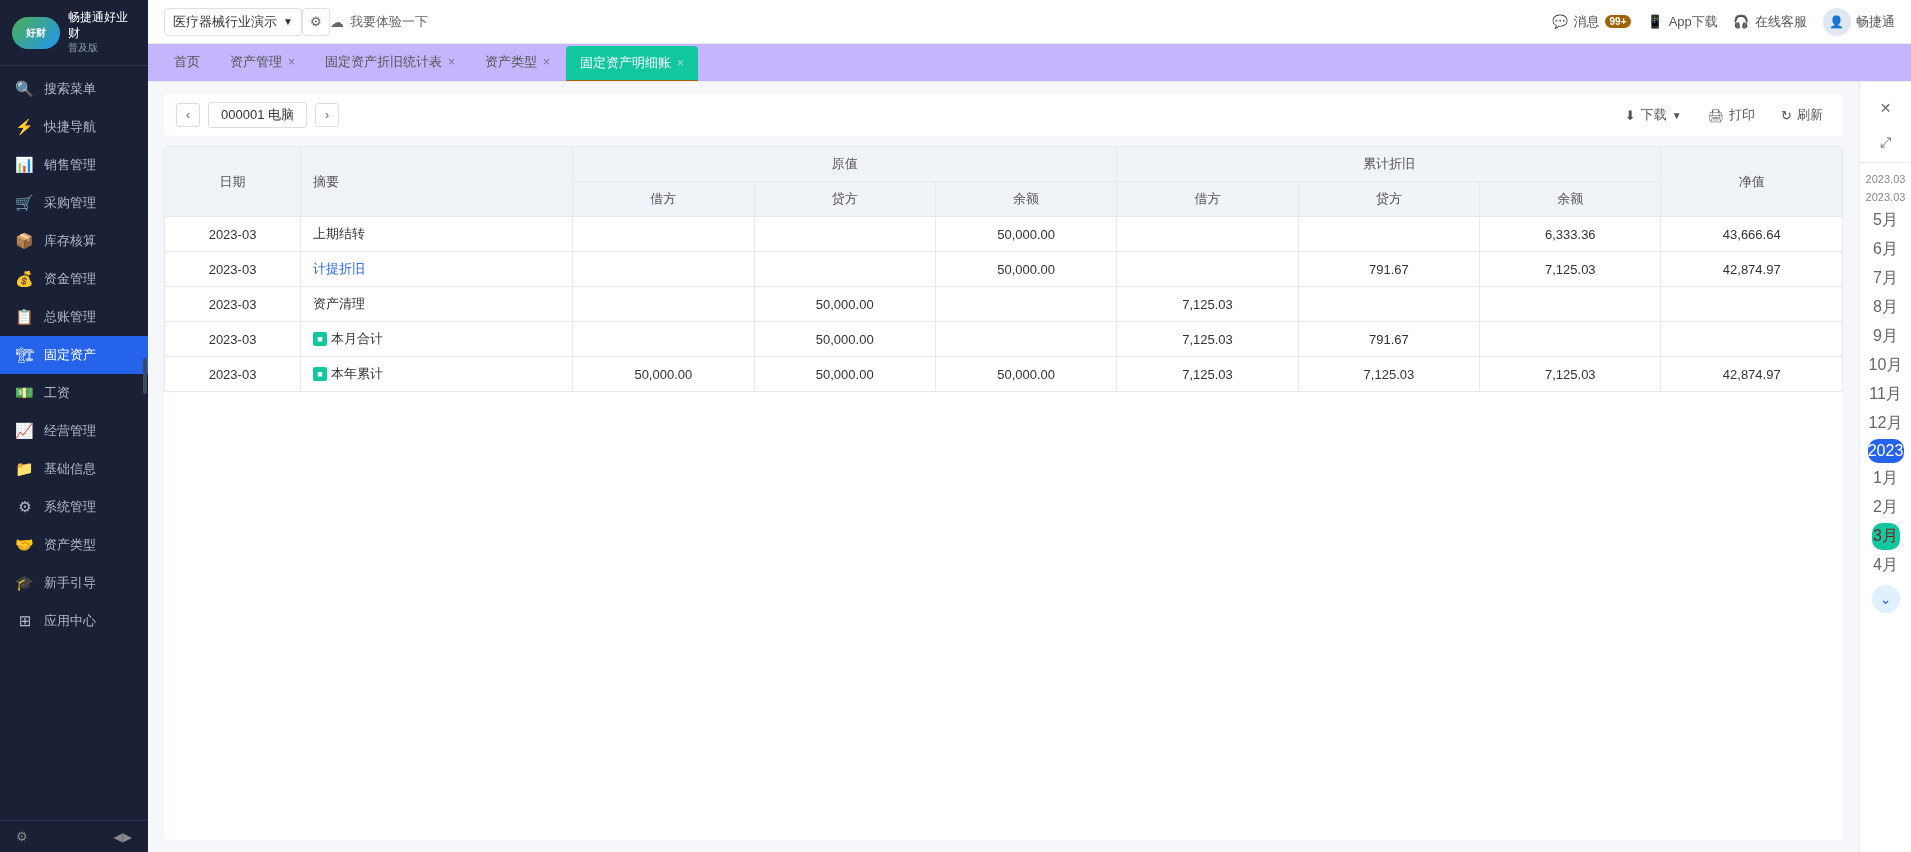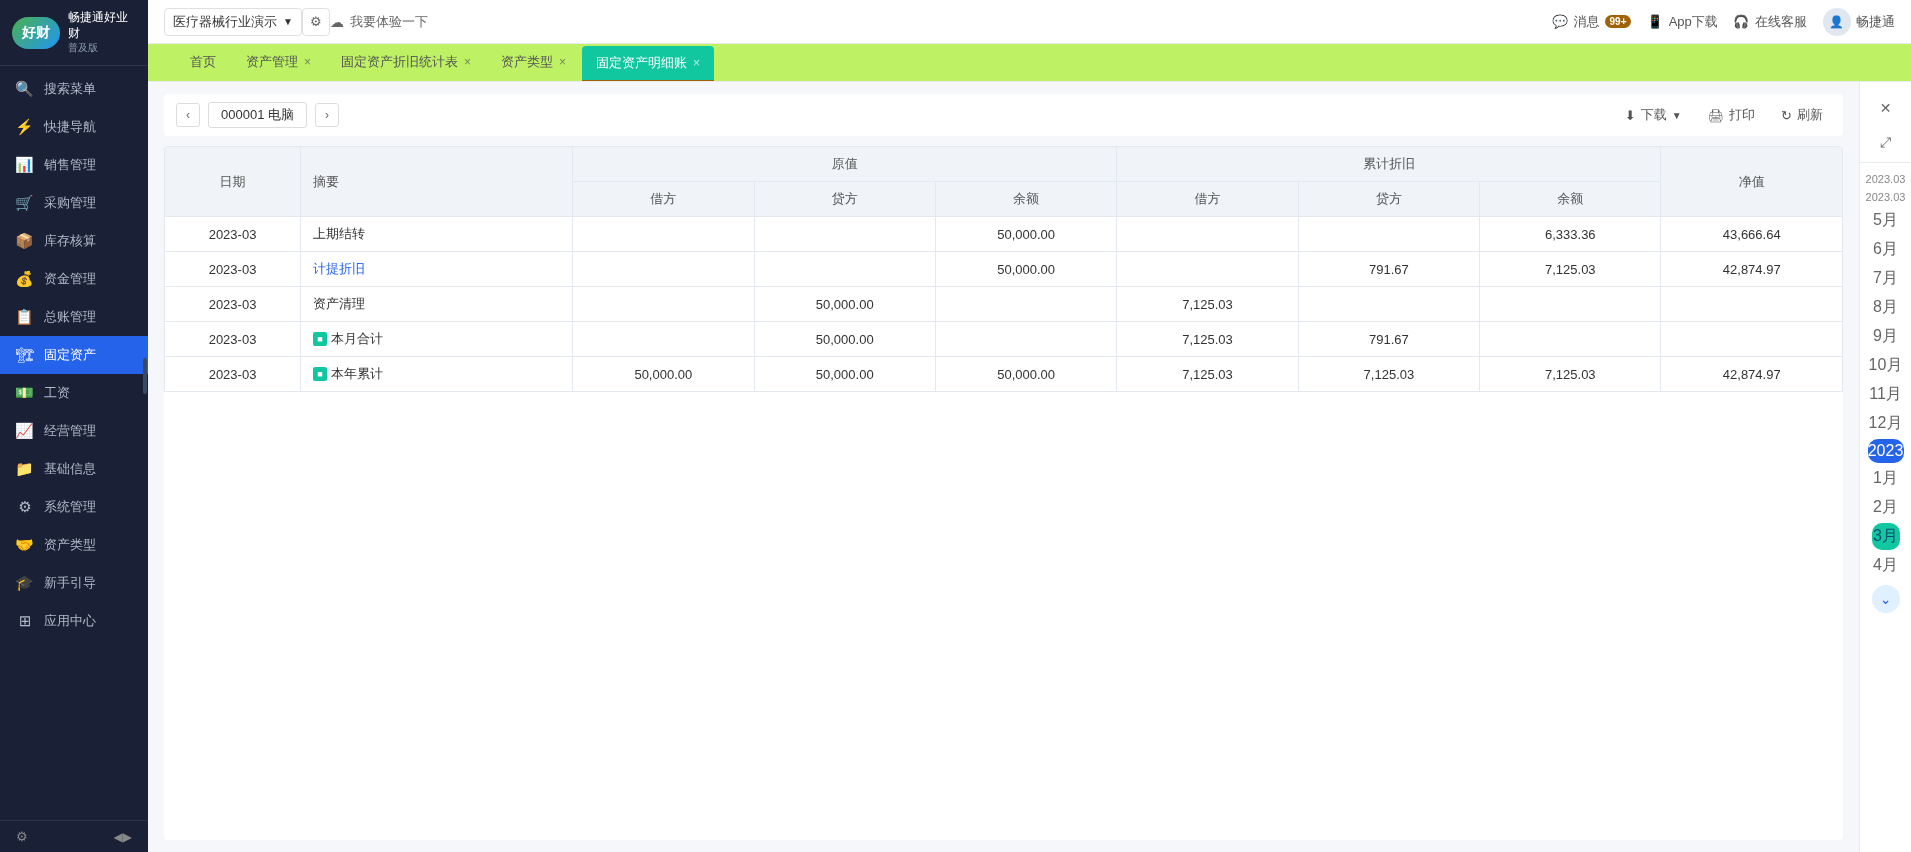--- a/index.html
+++ b/index.html
@@ -20,21 +20,21 @@
       display: flex;
       align-items: center;
       gap: 8px;
       border-bottom: 1px solid #2d3450;
     }
     .sidebar-logo-icon {
       width: 51px; height: 32px;
       background: linear-gradient(135deg, #4CAF50, #2196F3);
       border-radius: 16px;
       display: flex; align-items: center; justify-content: center;
-      color: white; font-size: 14px; font-weight: bold;
+      color: white; font-size: 10px; font-weight: bold;
     }
     .sidebar-logo-text { font-size: 12px; color: #fff; line-height: 1.3; }
     .sidebar-logo-sub { font-size: 10px; color: #8a9bb0; }
     .sidebar-scroll { flex: 1; overflow-y: auto; padding: 4px 0; }
     .sidebar-scroll::-webkit-scrollbar { width: 4px; }
     .sidebar-scroll::-webkit-scrollbar-thumb { background: #3a4060; border-radius: 2px; }
     .sidebar-item {
       display: flex; align-items: center; gap: 10px;
       padding: 10px 16px;
       cursor: pointer;
@@ -106,25 +106,25 @@
     .avatar-circle {
       width: 28px; height: 28px;
       background: #e0e7f0;
       border-radius: 50%;
       display: flex; align-items: center; justify-content: center;
       color: #555; font-size: 12px;
     }
 
     
     .tabs-bar {
-      background: #bef264;
+      background: #c4b5fd;
       border-bottom: 1px solid #e8ecf0;
       display: flex;
       align-items: flex-end;
-      padding: 0 28px;
+      padding: 0 12px;
       gap: 2px;
       flex-shrink: 0;
       height: 38px;
     }
     .tab {
       padding: 8px 14px;
       font-size: 13px;
       color: #555;
       cursor: pointer;
       border-bottom: 2px solid transparent;
@@ -283,21 +283,21 @@
       font-size: 16px;
       color: #666;
       padding: 3px 0;
       cursor: pointer;
       text-align: center;
       width: 100%;
       display: flex; align-items: center; justify-content: center;
     }
     .month-label.active {
       background: #10c7a0;
-      color: #0c4a6e;
+      color: #7f1d1d;
       border-radius: 10px;
       width: 28px;
       margin: 0 auto;
     }
     .month-label.year-active {
       background: #2563eb;
       color: #fff;
       border-radius: 10px;
       width: 36px;
       margin: 0 auto;

